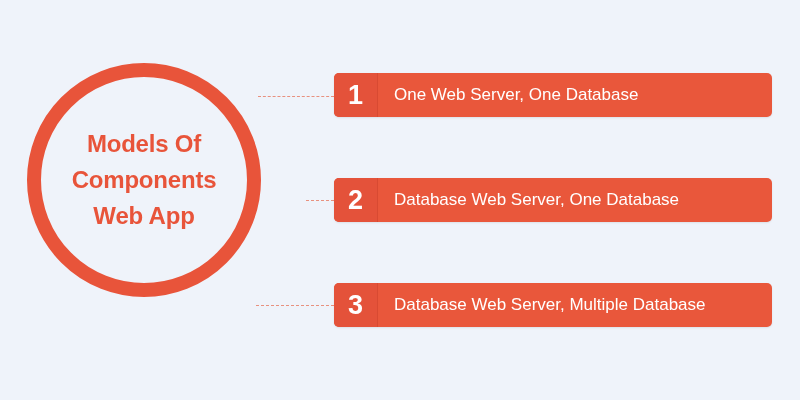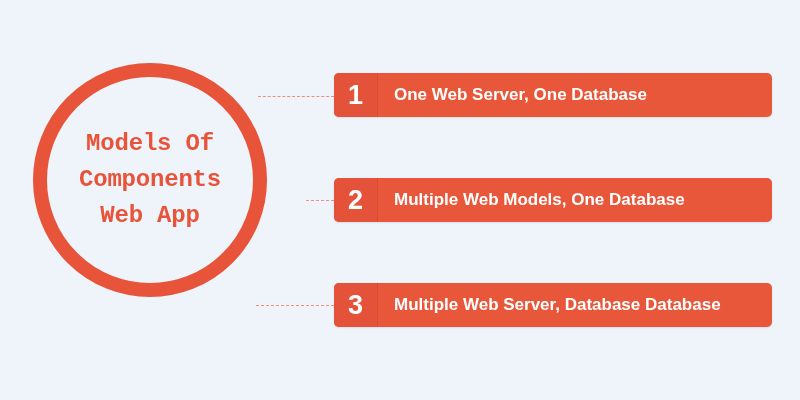--- a/index.html
+++ b/index.html
@@ -5,28 +5,27 @@
     html, body { margin: 0; padding: 0; }
     body {
       width: 800px; height: 400px;
       background: #eff3fa;
       position: relative;
       overflow: hidden;
       font-family: "Liberation Sans", sans-serif;
     }
     .circle {
       position: absolute;
-      left: 33px; top: 63px;
+      left: 27px; top: 63px;
       width: 234px; height: 234px;
       border: 14px solid #e8543a;
       border-radius: 50%;
       box-sizing: border-box;
       display: flex; align-items: center; justify-content: center;
       flex-direction: column;
-      font-family: Liberation Mono, monospace;
     }
     .circle .t {
       color: #e8543a;
       font-weight: bold;
       font-size: 24px;
       line-height: 36px;
       text-align: center;
       letter-spacing: -0.2px;
     }
     .line {
@@ -50,21 +49,20 @@
       background: #e4523a;
       border-right: 1px solid #d84a32;
       border-radius: 5px 0 0 5px;
       box-sizing: border-box;
     }
     .item .lbl {
       color: #fff;
       font-size: 17px;
       padding-left: 16px;
       white-space: nowrap;
-      font-weight: bold;
     }
   </style>
 </head>
 <body>
 
 <div class="circle">
   <div class="t">Models Of</div>
   <div class="t">Components</div>
   <div class="t">Web App</div>
 </div>
@@ -73,19 +71,19 @@
 <div class="line" style="left:306px; top:200px; width:28px;"></div>
 <div class="line" style="left:256px; top:305px; width:78px;"></div>
 
 <div class="item" style="top:73px; width:438px;">
   <div class="num">1</div>
   <div class="lbl">One Web Server, One Database</div>
 </div>
 
 <div class="item" style="top:178px; width:438px;">
   <div class="num">2</div>
-  <div class="lbl">Multiple Web Models, One Database</div>
+  <div class="lbl">Database Web Server, One Database</div>
 </div>
 
 <div class="item" style="top:283px; width:438px;">
   <div class="num">3</div>
-  <div class="lbl">Multiple Web Server, Database Database</div>
+  <div class="lbl">Database Web Server, Multiple Database</div>
 </div>
 
 </body></html>

